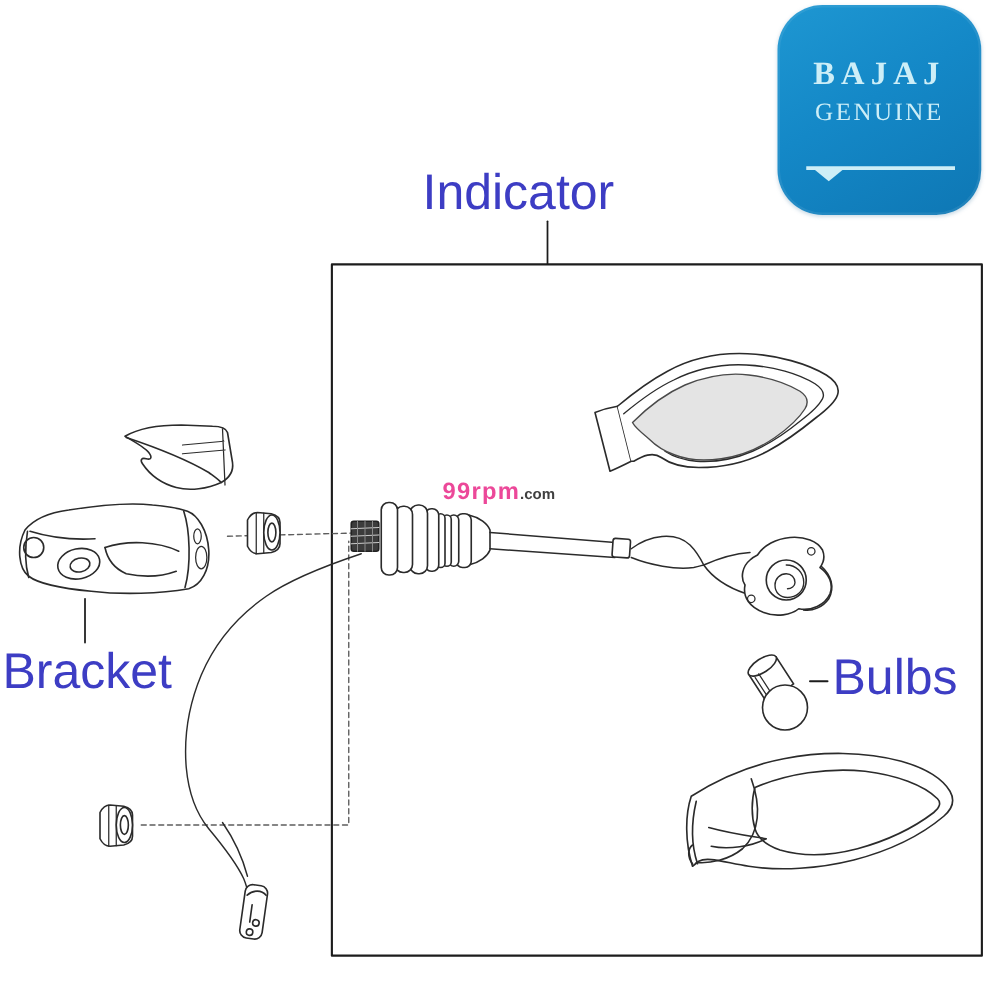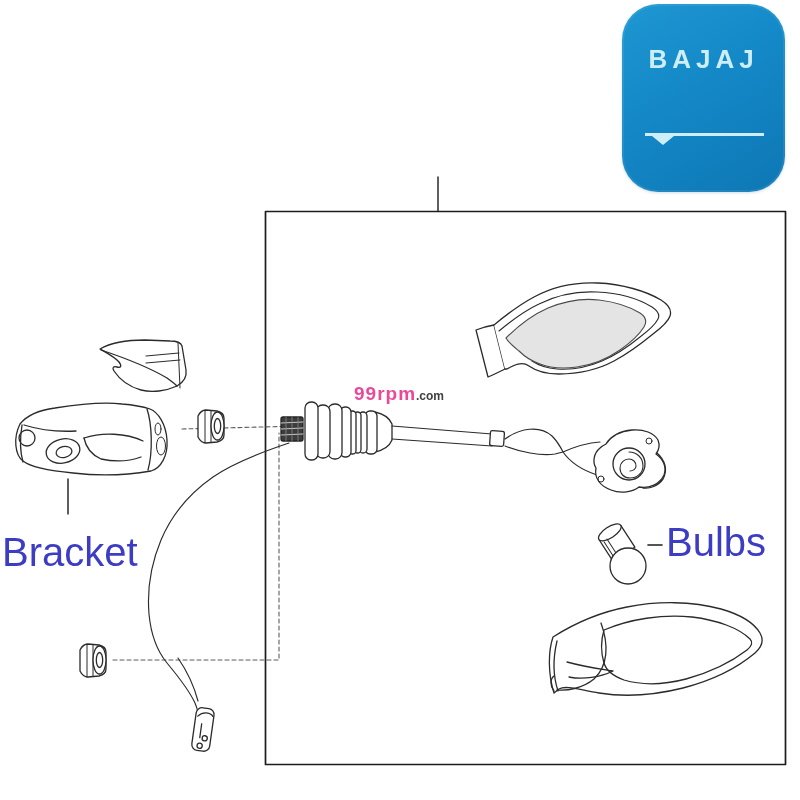--- a/index.html
+++ b/index.html
@@ -6,32 +6,33 @@
   .stage{
     position:relative;width:800px;height:800px;overflow:hidden;background:#ffffff;
     font-family:"Liberation Sans", sans-serif;
   }
   .lineart{position:absolute;left:0;top:0;}
   .part-label{
     position:absolute;font-size:40px;font-weight:400;color:#3d3dc4;
     letter-spacing:0px;white-space:nowrap;line-height:1;
   }
   .label-indicator{left:338px;top:134px;}
-  .label-bracket{left:2px;top:532px;}
+  .label-bracket{left:2px;top:517px;}
   .label-bulbs{left:666px;top:522px;}
   .watermark{
     position:absolute;left:354px;top:383px;white-space:nowrap;user-select:none;
   }
   .wm-main{font-size:19px;font-weight:700;color:#ec4899;letter-spacing:1px;}
   .wm-suffix{font-size:12px;font-weight:700;color:#404040;}
   .badge{
-    position:absolute;left:622px;top:4px;width:163px;height:188px;
+    position:absolute;left:622px;top:4px;width:163px;height:168px;
     background:linear-gradient(150deg,#1e97d2 0%,#1488c7 45%,#0e77b4 100%);
     border-radius:36px;color:#cdeef7;text-align:center;
     box-shadow:inset 0 0 0 2px rgba(255,255,255,0.08), 0 1px 3px rgba(120,160,190,0.35);
+    font-family:Liberation Serif, serif;
   }
   .badge-brand{position:absolute;top:40px;left:0;right:0;font-size:26px;font-weight:800;letter-spacing:5px;}
   .badge-genuine{position:absolute;top:75px;left:0;right:0;font-size:20px;font-weight:400;letter-spacing:2px;}
   .badge-parts{position:absolute;top:91px;left:0;right:0;font-size:33px;font-weight:700;letter-spacing:1px;}
   .badge-rule{position:absolute;top:129px;left:23px;width:119px;height:3px;background:#cdeef7;}
   .badge-arrow{
     position:absolute;top:132px;left:30px;width:0;height:0;
     border-left:11px solid transparent;border-right:11px solid transparent;border-top:9px solid #cdeef7;
   }
 </style>
@@ -161,22 +162,24 @@
     <g fill="#ffffff">
       <path d="M553,637 C575,623 601,612 627,607 C657,601 692,601 721,609 C742,615 754,623 760,633 C764,640 762,647 755,653 C736,669 710,681 683,688 C655,695 624,697 599,693 C580,690 566,685 559,689 L554,693 C548,674 548,652 553,637 Z"></path>
       <path d="M557,641 C553,658 553,676 558,691" fill="none"></path>
       <path d="M554,676 C550,679 550,686 554,691" fill="none"></path>
       <path d="M604,630 C630,619 662,614 692,617 C717,620 739,628 750,639 C753,642 752,646 747,650 C730,663 708,673 686,679 C663,685 641,685 624,680 C613,676 606,670 604,663 C601,653 601,640 604,630 Z" fill="none"></path>
       <path d="M601,623 C609,645 608,666 594,679 C583,688 568,691 557,690" fill="none"></path>
       <path d="M567,662 C585,667 601,669 613,671 M613,671 C601,677 583,680 569,677" fill="none"></path>
     </g>
   </svg>
 
+  <div class="part-label label-indicator">Indicator</div>
   <div class="part-label label-bracket">Bracket</div>
   <div class="part-label label-bulbs">Bulbs</div>
 
   <div class="badge">
     <div class="badge-brand">BAJAJ</div>
+    <div class="badge-genuine">GENUINE</div>
     <div class="badge-rule"></div>
     <div class="badge-arrow"></div>
   </div>
 
 </div>
 
 </body></html>

